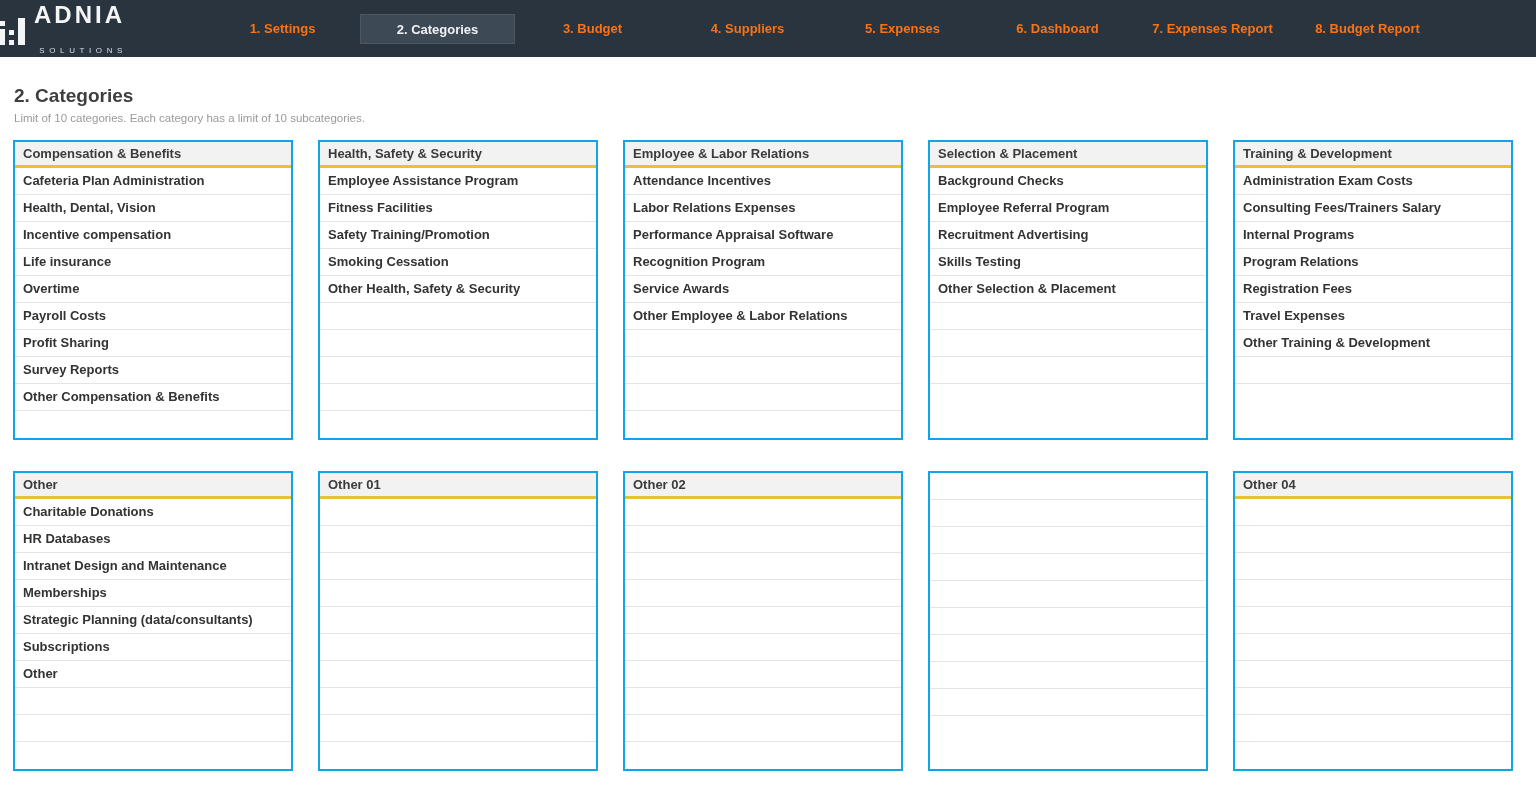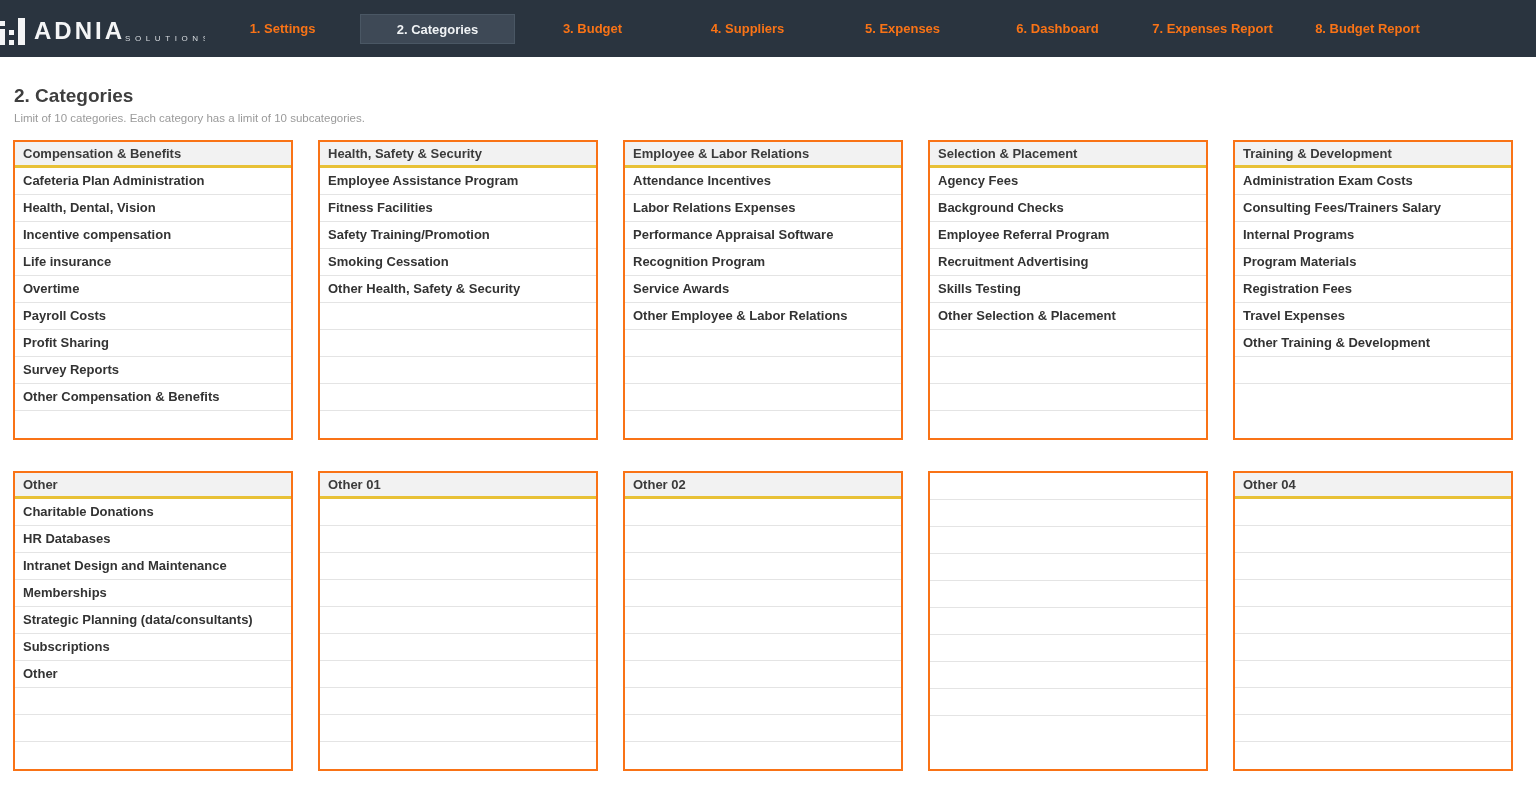--- a/index.html
+++ b/index.html
@@ -15,37 +15,37 @@
   .topbar{display:flex;align-items:center;height:57px;background:var(--nav-bg);}
   .logo{width:205px;display:flex;align-items:center;height:100%;overflow:hidden;}
   .logo-mark{display:flex;align-items:flex-end;height:32px;margin-left:-4px;}
   .mk-cut{display:flex;flex-direction:column;justify-content:flex-end;gap:3px;}
   .mk-cut i{display:block;background:#F4F5F6;}
   .mk-cut i:first-child{width:5px;height:5px;margin-left:4px;}
   .mk-cut i:last-child{width:9px;height:16px;}
   .mk-colon{display:flex;flex-direction:column;justify-content:flex-end;gap:5px;margin-left:4px;}
   .mk-colon i{display:block;width:5px;height:5px;background:#F4F5F6;}
   .mk-bar{display:block;width:7px;height:27px;background:#F4F5F6;margin-left:4px;}
-  .logo-text{display:flex;flex-direction:row;margin-left:9px;align-items:flex-end;}
+  .logo-text{display:flex;flex-direction:column;margin-left:9px;}
   .logo-name{font-size:24px;line-height:24px;font-weight:700;letter-spacing:3px;color:#F4F5F6;}
   .logo-sub{font-size:8px;letter-spacing:4.6px;color:#D9DDE1;margin-top:19px;text-align:right;margin-right:-2px;}
 
   .tabs{display:flex;flex:1;align-items:center;}
   .tab{width:155px;height:30px;line-height:30px;text-align:center;
     font-size:13px;font-weight:600;color:#f97316;cursor:pointer;white-space:nowrap;}
   .tab.active{background:var(--nav-active);color:#F0F3F5;border:1px solid #4A5764;}
 
   
   main{padding:0 23px 0 13px;}
   .page-title{margin:28px 0 5px 1px;font-size:19px;line-height:22px;font-weight:600;color:#3E3E3E;}
   .page-subtitle{margin:0 0 16px 1px;font-size:11.5px;color:#9A9A9A;}
 
   
   .grid{display:grid;grid-template-columns:repeat(5,1fr);column-gap:25px;row-gap:31px;}
-  .card{border:2px solid #f97316;background:#fff;}
+  .card{border:2px solid #0ea5e9;background:#fff;}
   .card-header{height:26px;line-height:24px;background:#F2F2F2;border-bottom:3px solid var(--gold);
     font-size:13px;font-weight:700;color:#3B3B3B;padding:0 8px;white-space:nowrap;overflow:hidden;}
   .cell{height:27px;line-height:26px;border-bottom:1px solid #E4E4E4;
     font-size:13px;font-weight:600;color:#333;padding:0 8px;white-space:nowrap;overflow:hidden;}
   .card .cell:last-child{border-bottom:none;}
 </style>
 </head>
 <body>
 
 <header class="topbar">
@@ -116,37 +116,36 @@
         <div class="cell">Recognition Program</div>
         <div class="cell">Service Awards</div>
         <div class="cell">Other Employee &amp; Labor Relations</div>
         <div class="cell"></div>
         <div class="cell"></div>
         <div class="cell"></div>
         <div class="cell"></div>
       </div>
       <div class="card">
         <div class="card-header">Selection &amp; Placement</div>
-        <div class="cell">Agency Fees</div>
         <div class="cell">Background Checks</div>
         <div class="cell">Employee Referral Program</div>
         <div class="cell">Recruitment Advertising</div>
         <div class="cell">Skills Testing</div>
         <div class="cell">Other Selection &amp; Placement</div>
         <div class="cell"></div>
         <div class="cell"></div>
         <div class="cell"></div>
         <div class="cell"></div>
       </div>
       <div class="card">
         <div class="card-header">Training &amp; Development</div>
         <div class="cell">Administration Exam Costs</div>
         <div class="cell">Consulting Fees/Trainers Salary</div>
         <div class="cell">Internal Programs</div>
-        <div class="cell">Program Materials</div>
+        <div class="cell">Program Relations</div>
         <div class="cell">Registration Fees</div>
         <div class="cell">Travel Expenses</div>
         <div class="cell">Other Training &amp; Development</div>
         <div class="cell"></div>
         <div class="cell"></div>
       </div>
       <div class="card">
         <div class="card-header">Other</div>
         <div class="cell">Charitable Donations</div>
         <div class="cell">HR Databases</div>

